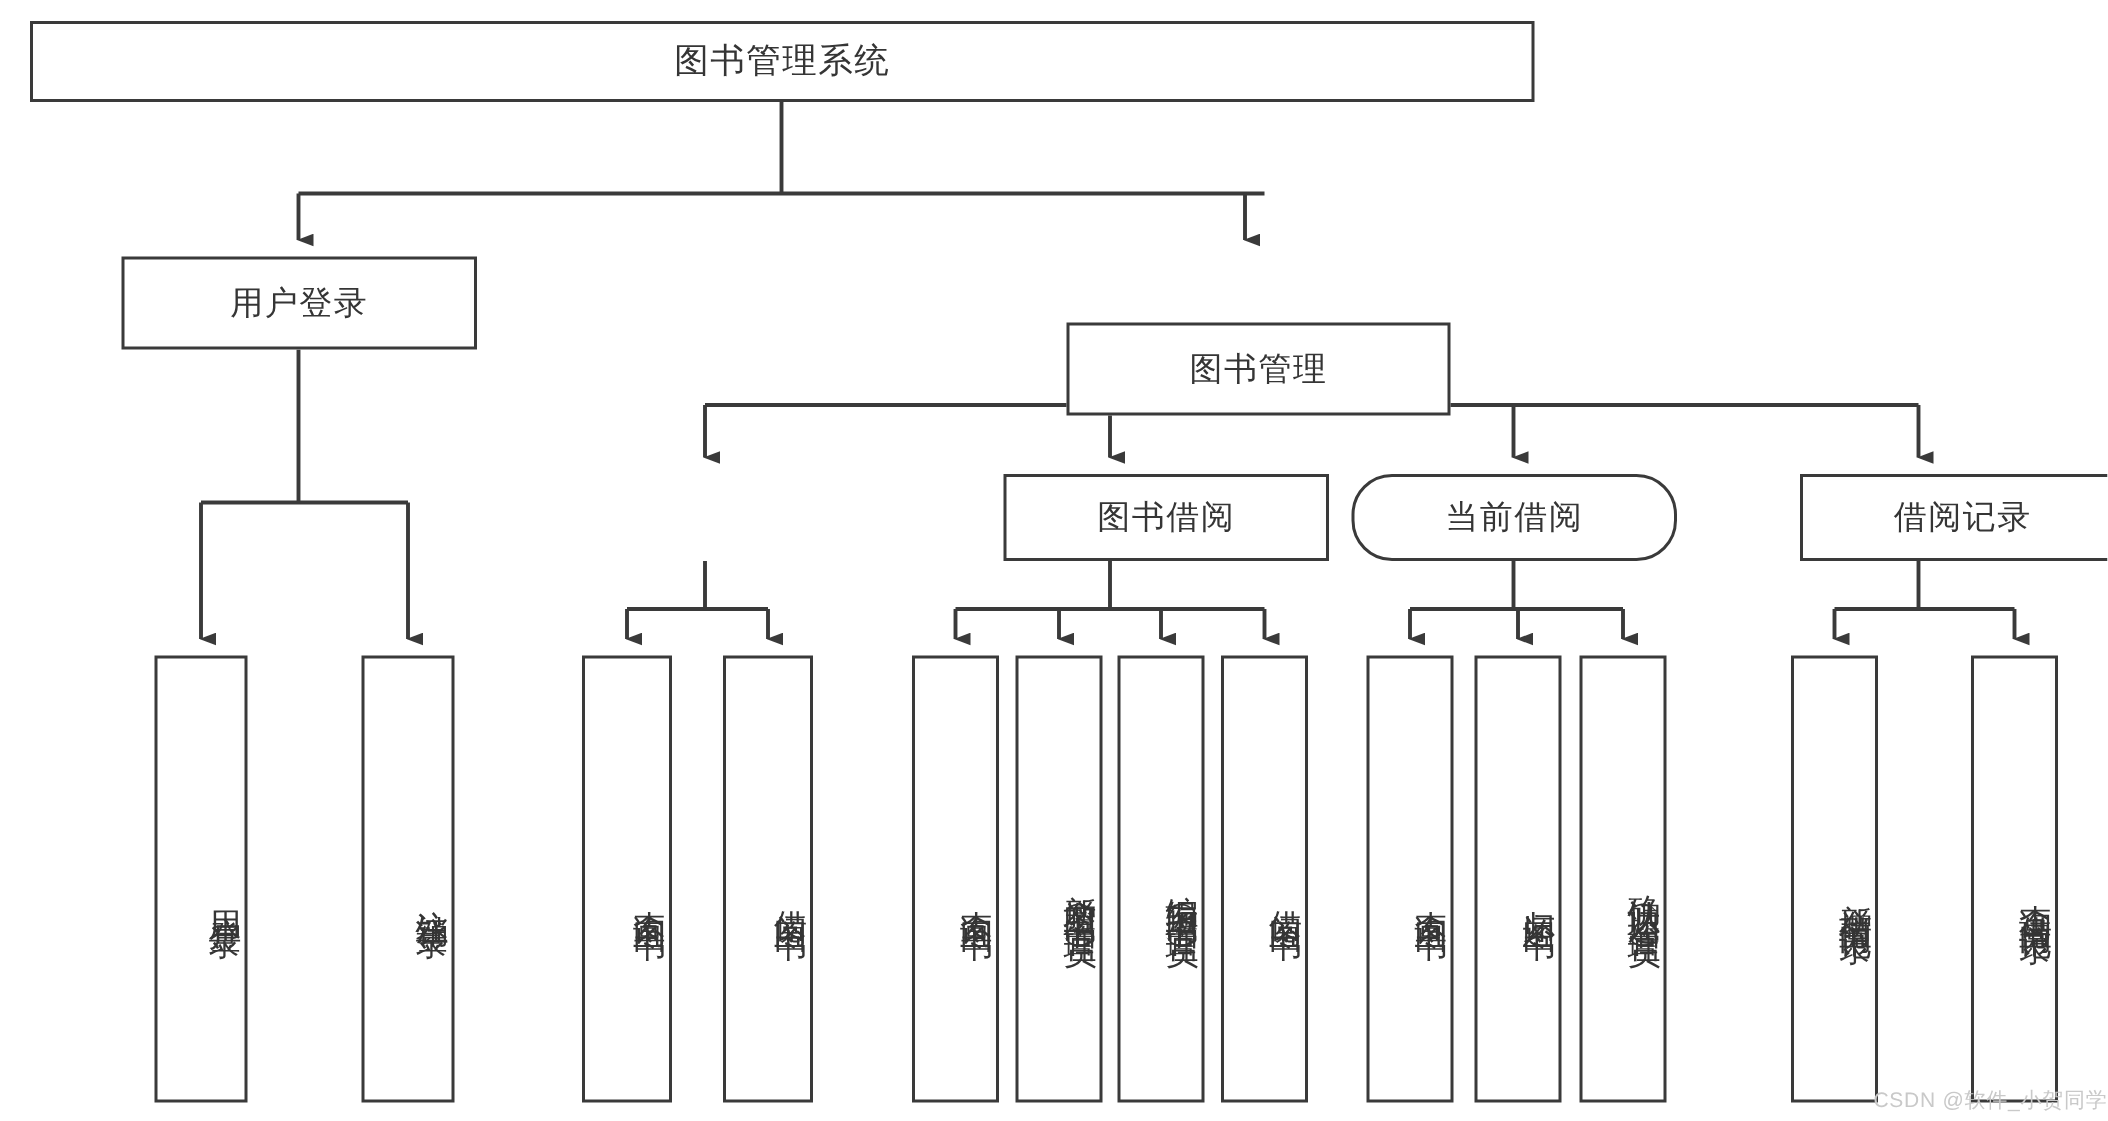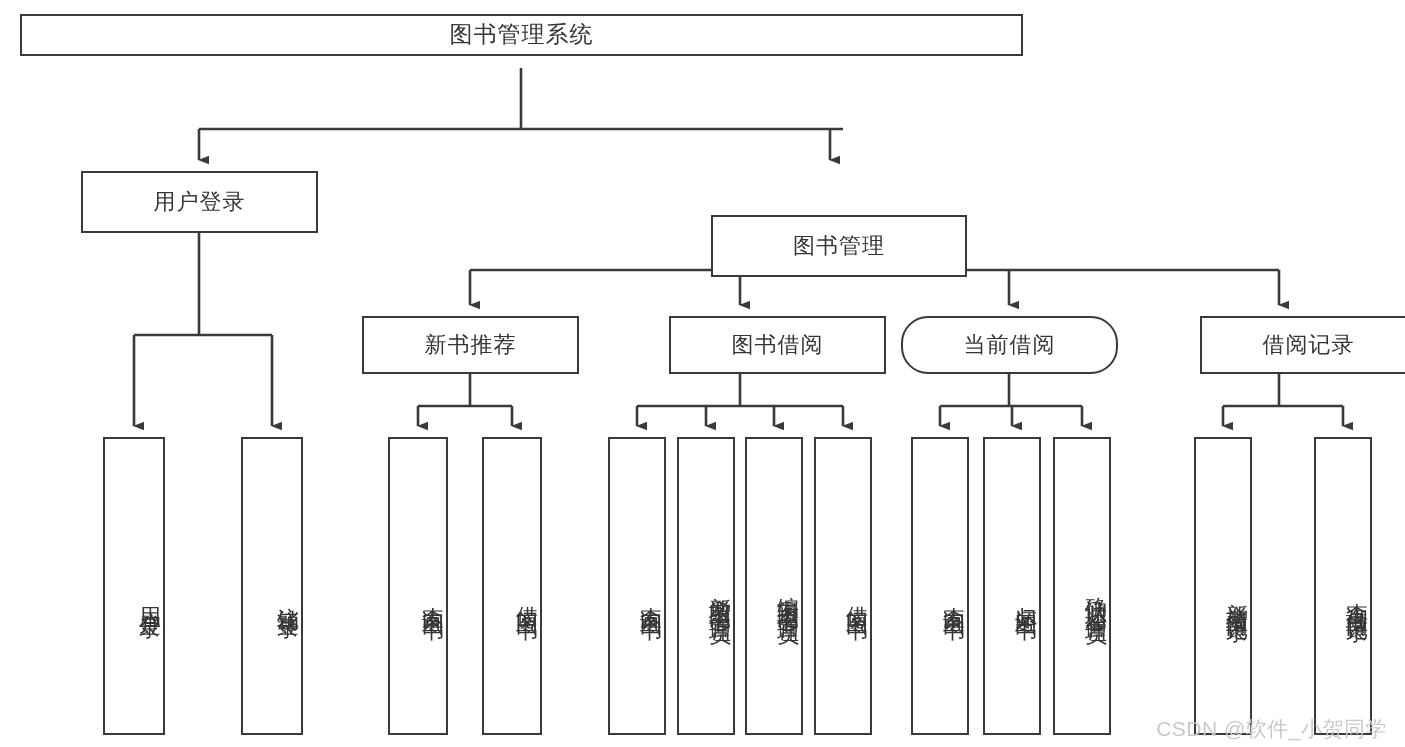--- a/index.html
+++ b/index.html
@@ -52,23 +52,23 @@
     padding-top: 22px;
     align-items: flex-start;
     justify-content: center;
     white-space: nowrap;
   }
   .node-label {
     display: block;
   }
   .watermark {
     position: absolute;
-    right: 18px;
+    right: 0;
     bottom: 4px;
-    font-size: 21px;
+    font-size: 14px;
     color: #c9c9c9;
     letter-spacing: 0.5px;
     white-space: nowrap;
     margin-left: 38px;
   }
 </style>
 </head>
 <body>
 
 <div id="diagram-canvas">
@@ -121,34 +121,31 @@
       <path d="M1082,406 L1082,426" marker-end="url(#arrowhead)"></path>
     </g>
     <g stroke="#3a3a3a" stroke-width="2.6" fill="none">
       <path d="M1279,374 L1279,406"></path>
       <path d="M1223,406 L1343,406"></path>
       <path d="M1223,406 L1223,426" marker-end="url(#arrowhead)"></path>
       <path d="M1343,406 L1343,426" marker-end="url(#arrowhead)"></path>
     </g>
   </svg>
 
-  <div class="node node-horizontal node-root" style="left:20px; top:14px; width:1003px; height:42px;">
+  <div class="node node-horizontal node-root" style="left:20px; top:14px; width:1003px; height:54px;">
     <span class="node-label">图书管理系统</span>
   </div>
 
   <div class="node node-horizontal" style="left:81px; top:171px; width:237px; height:62px;">
     <span class="node-label">用户登录</span>
   </div>
   <div class="node node-horizontal" style="left:711px; top:171px; width:256px; height:62px;margin-top:44px;">
     <span class="node-label">图书管理</span>
   </div>
 
-  <div class="node node-horizontal" style="left:362px; top:316px; width:217px; height:58px;">
-    <span class="node-label">新书推荐</span>
-  </div>
   <div class="node node-horizontal" style="left:632px; top:316px; width:217px; height:58px;margin-left:37px;">
     <span class="node-label">图书借阅</span>
   </div>
   <div class="node node-horizontal" style="left:901px; top:316px; width:217px; height:58px;border-radius:27px;">
     <span class="node-label">当前借阅</span>
   </div>
   <div class="node node-horizontal" style="left:1200px; top:316px; width:217px; height:58px;">
     <span class="node-label">借阅记录</span>
   </div>
 

